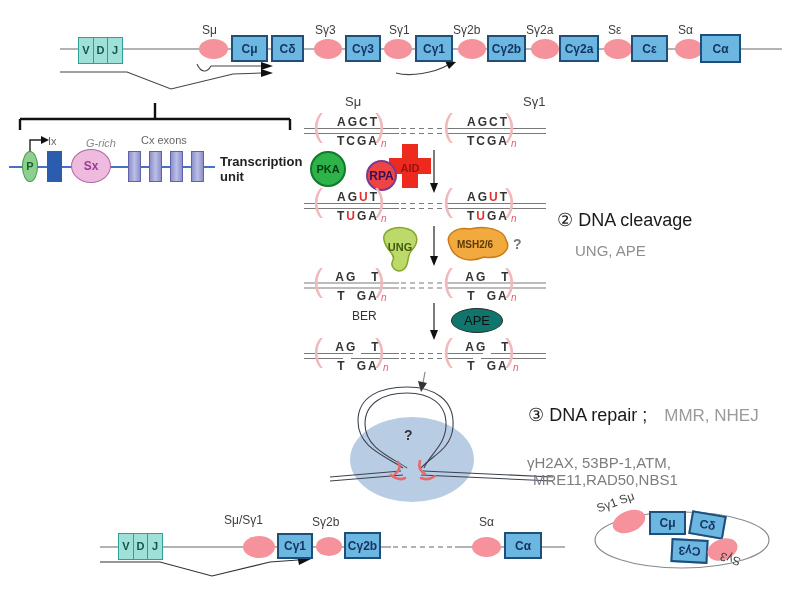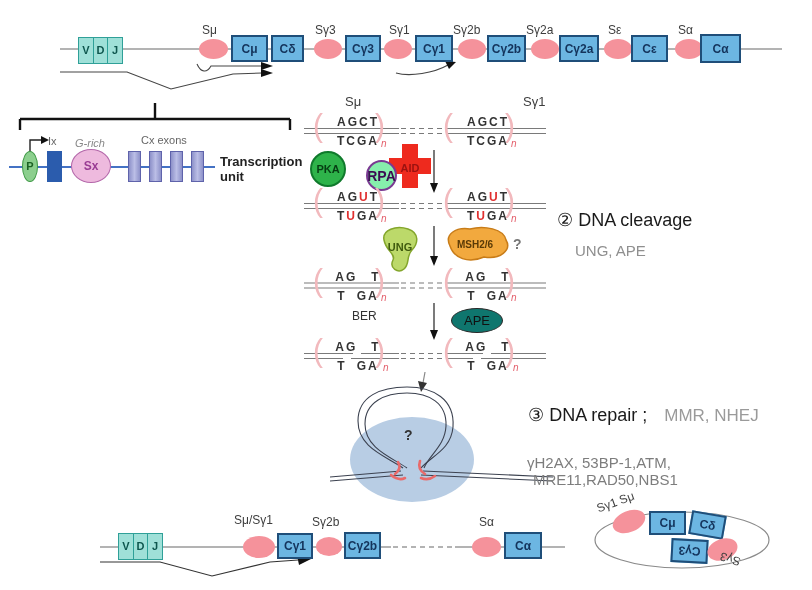--- a/index.html
+++ b/index.html
@@ -17,34 +17,34 @@
         margin-right:-1.5px;display:flex;align-items:center;justify-content:center;
         font-size:11px;font-weight:bold;color:#0e564e;}
   .seqtxt{font-size:12px;font-weight:bold;letter-spacing:2px;color:#333;width:60px;text-align:center;white-space:nowrap;}
   .seqtxt .u{color:#e03030;}
   .gap14{display:inline-block;width:14px;}
   .gap10{display:inline-block;width:10px;}
   .paren{font-size:30px;line-height:30px;color:#f2b9bd;transform:scaleY(1.05);}
   .nsub{font-size:10px;font-style:italic;color:#e4606c;}
   .enz{border-radius:50%;display:flex;align-items:center;justify-content:center;font-weight:bold;box-sizing:border-box;}
   .pka{background:#2eb34a;border:2px solid #107a2c;color:#063d12;font-size:11px;}
-  .rpa{background:#86efac;border:2px solid #7a3a92;color:#3c0d52;font-size:14px;}
+  .rpa{background:#ef4444;border:2px solid #7a3a92;color:#3c0d52;font-size:12px;}
   .aid{width:42px;height:44px;}
   .aid .v{position:absolute;left:13px;top:0;width:16px;height:44px;background:#ee2a1e;}
   .aid .h{position:absolute;left:0;top:14px;width:42px;height:16px;background:#ee2a1e;}
   .aid .t{position:absolute;left:0;top:19px;width:42px;text-align:center;font-size:11px;
           font-weight:bold;color:#9b1210;}
   .blobtxt{font-weight:bold;text-align:center;white-space:nowrap;}
   .ape{width:52px;height:25px;background:#0f766e;border:1.5px solid #2a2a2a;border-radius:50%;
        display:flex;align-items:center;justify-content:center;font-size:13px;color:#111;box-sizing:border-box;}
   .anntitle{font-size:18px;color:#1a1a1a;white-space:nowrap;}
   .anntitle .gray{color:#9a9a9a;font-size:17px;margin-left:12px;}
   .annfact{font-size:15px;color:#8f8f8f;white-space:nowrap;}
   .tlab{font-size:11px;color:#666;white-space:nowrap;}
-  .tlab.i{font-style:italic;color:#888;}
+  .tlab.i{font-style:italic;color:#888;margin-left:11px;}
   .caption{font-size:13px;font-weight:bold;color:#222;line-height:1.15;}
   .pgreen{background:#8ccf8e;border:1.5px solid #3f9a46;border-radius:50%;display:flex;
           align-items:center;justify-content:center;font-size:11px;font-weight:bold;color:#1c6224;box-sizing:border-box;}
   .ixbox{background:#2b5cad;}
   .sxoval{background:#eebade;border:1.5px solid #b468aa;border-radius:50%;display:flex;
           align-items:center;justify-content:center;font-size:12px;font-weight:bold;color:#993c94;box-sizing:border-box;}
   .exon{background:linear-gradient(90deg,#8d91c9,#bbbee6,#8d91c9);border:1.2px solid #5f63ab;box-sizing:border-box;}
   .bigq{font-size:14px;font-weight:bold;color:#333;}
 </style>
 </head>
@@ -239,21 +239,21 @@
     <span class="gray">MMR, NHEJ</span>
   </div>
   <div class="el annfact" style="left:527px;top:455px;color:#7d7d7d;">γH2AX, 53BP-1,ATM,</div>
   <div class="el annfact" style="left:533px;top:472px;color:#7d7d7d;">MRE11,RAD50,NBS1</div>
 
   <div class="el vdjrow" style="left:118px;top:533px;">
     <div>V</div>
     <div>D</div>
     <div>J</div>
   </div>
-  <div class="el slab" style="left:234px;top:514px;">Sμ/Sγ1</div>
+  <div class="el slab" style="left:224px;top:514px;">Sμ/Sγ1</div>
   <div class="el soval" style="left:243px;top:536px;width:32px;height:22px;"></div>
   <div class="el cbox" style="left:277px;top:533px;width:36px;height:26px;">Cγ1</div>
   <div class="el slab" style="left:312px;top:516px;">Sγ2b</div>
   <div class="el soval" style="left:316px;top:537px;width:26px;height:19px;"></div>
   <div class="el cbox" style="left:344px;top:532px;width:37px;height:27px;">Cγ2b</div>
   <div class="el slab" style="left:479px;top:516px;">Sα</div>
   <div class="el soval" style="left:472px;top:537px;width:29px;height:20px;"></div>
   <div class="el cbox" style="left:504px;top:532px;width:38px;height:27px;">Cα</div>
 
   <div class="el slab" style="left:596px;top:496px;transform:rotate(-20deg);">Sγ1 Sμ</div>

